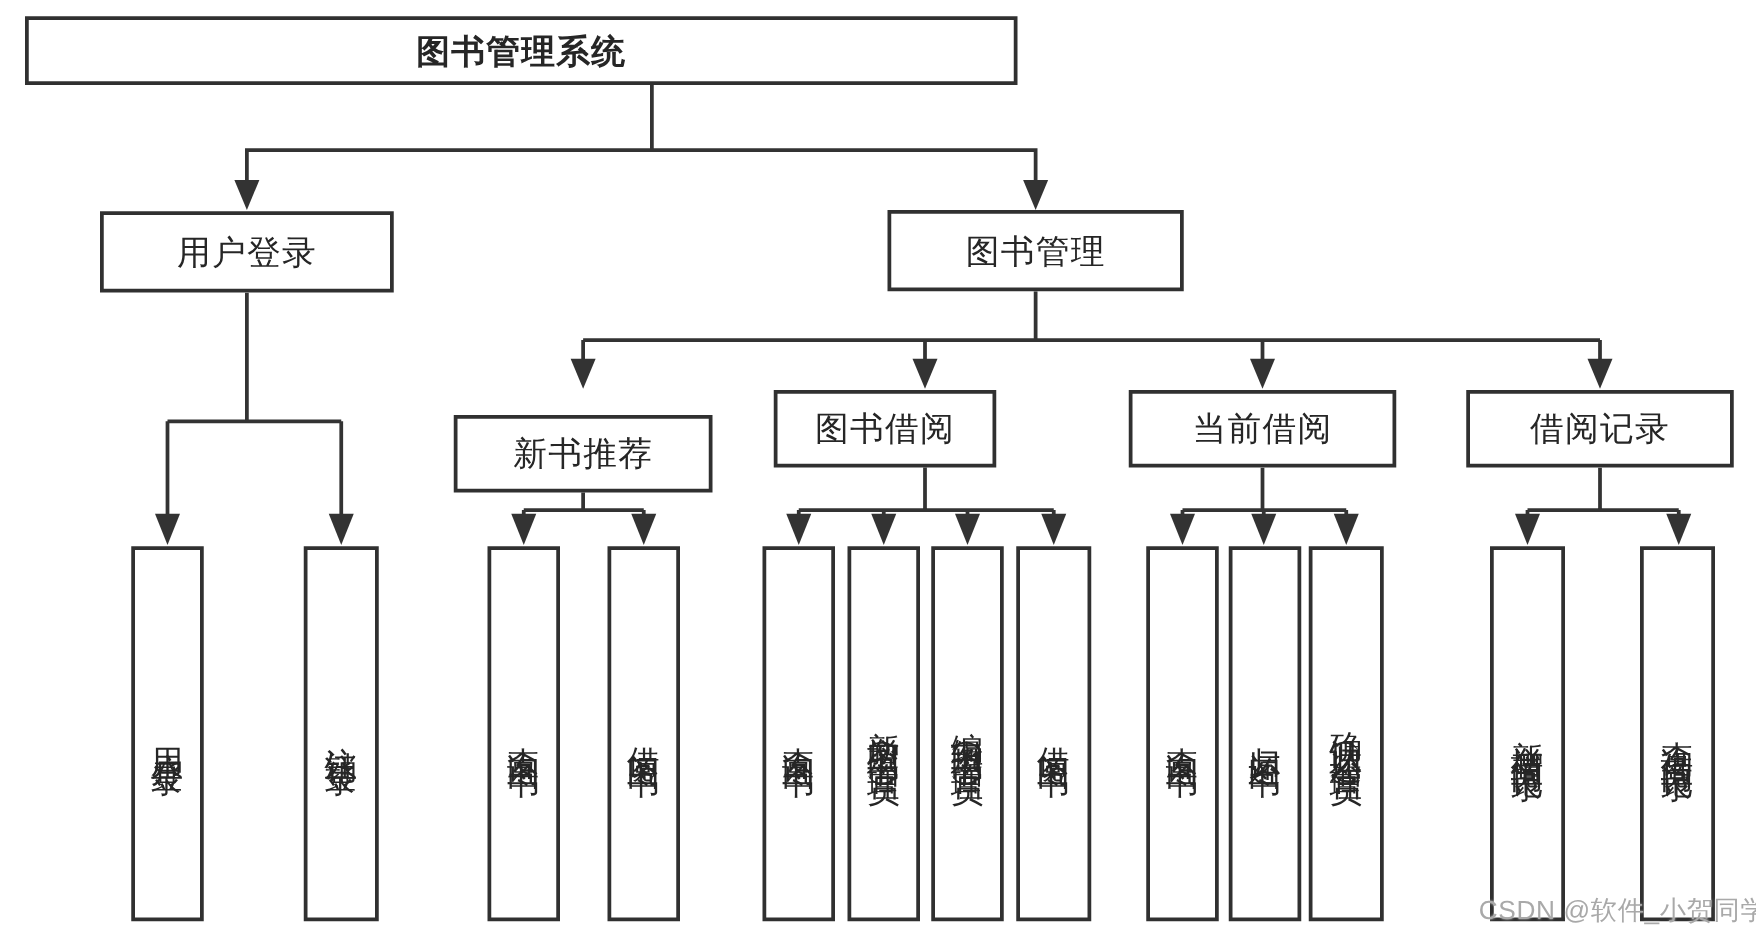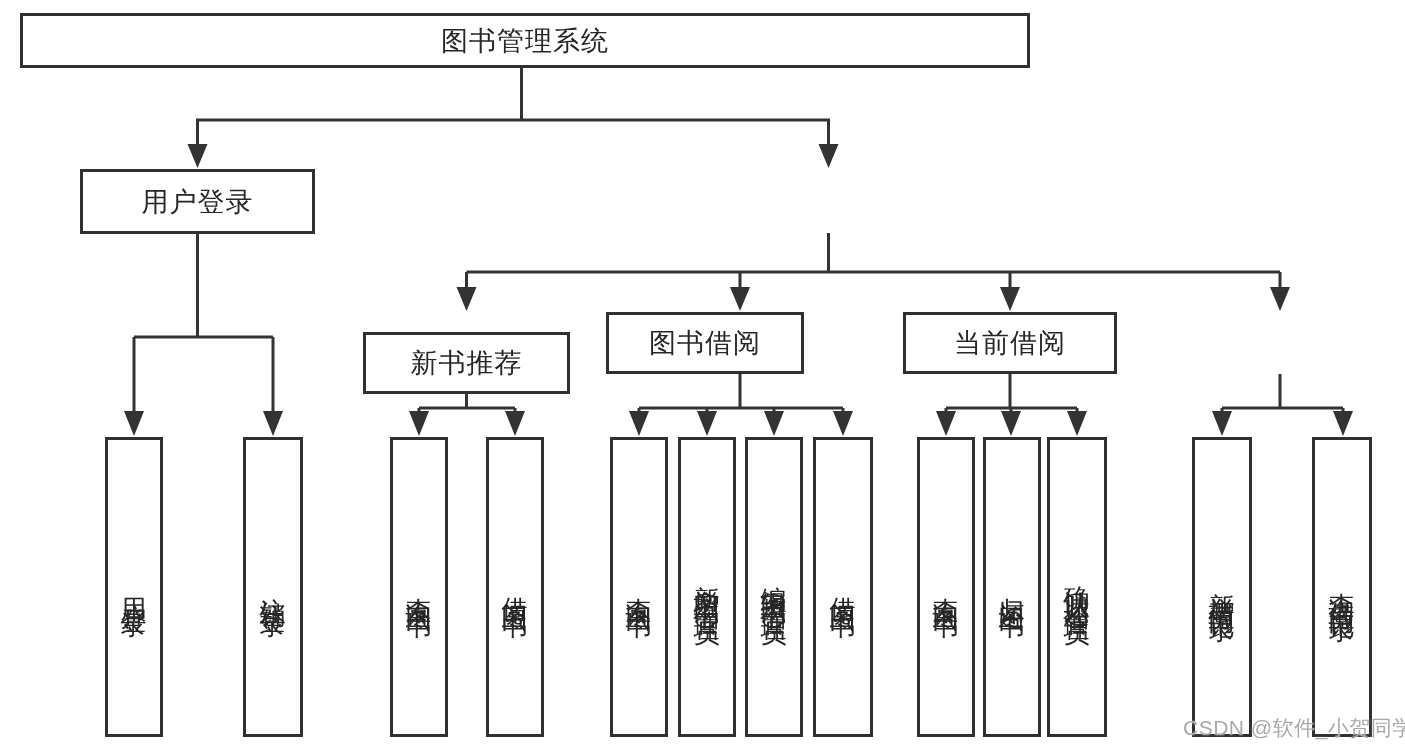--- a/index.html
+++ b/index.html
@@ -95,36 +95,42 @@
       <polygon class="arrow" points="1067,411 1087,411 1077,436"></polygon>
     </g>
 
     <g>
       <path class="edge" d="M1280 374 V408 M1222 408 H1343 M1222 408 V413 M1343 408 V413"></path>
       <polygon class="arrow" points="1212,411 1232,411 1222,436"></polygon>
       <polygon class="arrow" points="1333,411 1353,411 1343,436"></polygon>
     </g>
   </svg>
 
-  <div class="node" style="left:20px; top:13px; width:1010px; height:55px;">
+  <div class="node" style="left:20px; top:13px; width:794px; height:55px;font-weight:bold;">
     <span class="label">图书管理系统</span>
   </div>
 
   <div class="node" style="left:80px; top:169px; width:235px; height:65px;">
     <span class="label">用户登录</span>
   </div>
+  <div class="node" style="left:710px; top:168px; width:237px; height:65px;">
+    <span class="label">图书管理</span>
+  </div>
 
   <div class="node" style="left:363px; top:312px; width:207px; height:62px;margin-top:20px;">
     <span class="label">新书推荐</span>
   </div>
-  <div class="node" style="left:606px; top:312px; width:198px; height:62px;">
+  <div class="node" style="left:619px; top:312px; width:178px; height:62px;">
     <span class="label">图书借阅</span>
   </div>
   <div class="node" style="left:903px; top:312px; width:214px; height:62px;justify-content:center;">
     <span class="label">当前借阅</span>
+  </div>
+  <div class="node" style="left:1173px; top:312px; width:214px; height:62px;">
+    <span class="label">借阅记录</span>
   </div>
 
   <div class="node node--v" style="left:105px; top:437px; width:58px; height:300px;">
     <span class="label">用户登录</span>
   </div>
   <div class="node node--v" style="left:243px; top:437px; width:60px; height:300px;">
     <span class="label">注销登录</span>
   </div>
 
   <div class="node node--v" style="left:390px; top:437px; width:58px; height:300px;">

